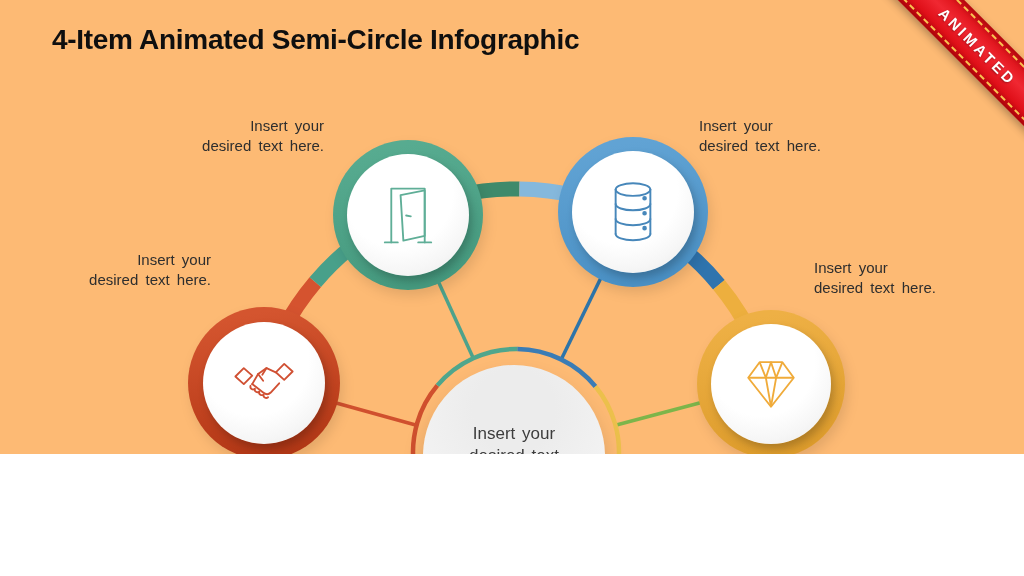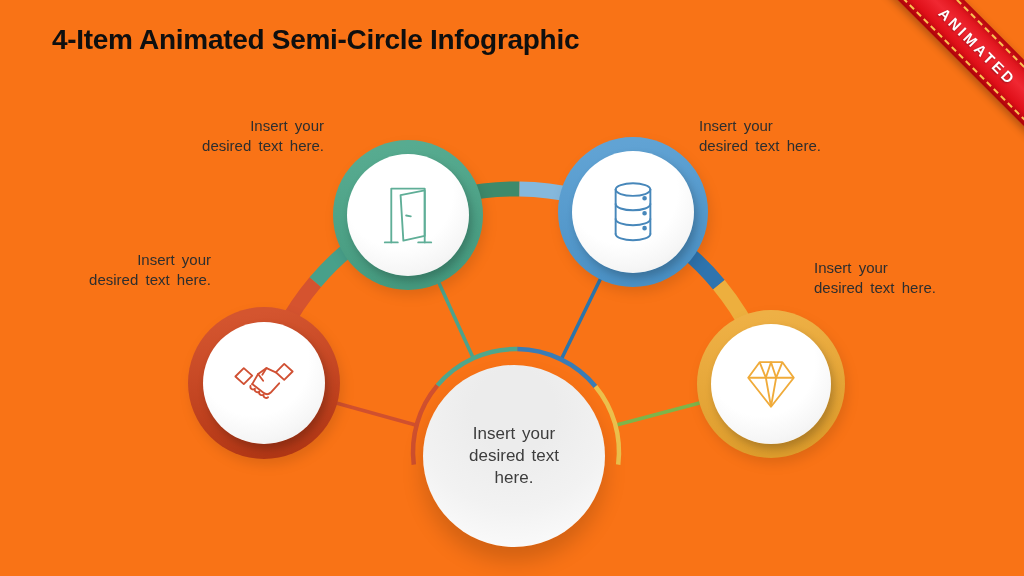--- a/index.html
+++ b/index.html
@@ -1,17 +1,17 @@
 <!DOCTYPE html>
 <html><head>
 <meta charset="utf-8">
 <style>
   html,body{margin:0;padding:0;background:#ffffff;}
   .slide{
-    position:relative;width:1024px;height:576px;background:#f97316;overflow:hidden;
+    position:relative;width:1024px;height:454px;background:#fdba74;overflow:hidden;
     font-family:"Liberation Sans",sans-serif;
   }
   .title{
     position:absolute;left:52px;top:24px;margin:0;
     font-size:28px;font-weight:700;color:#0f0f0f;letter-spacing:-0.3px;
   }
   
   svg.links{position:absolute;left:0;top:0;width:1024px;height:576px;}
 
   

